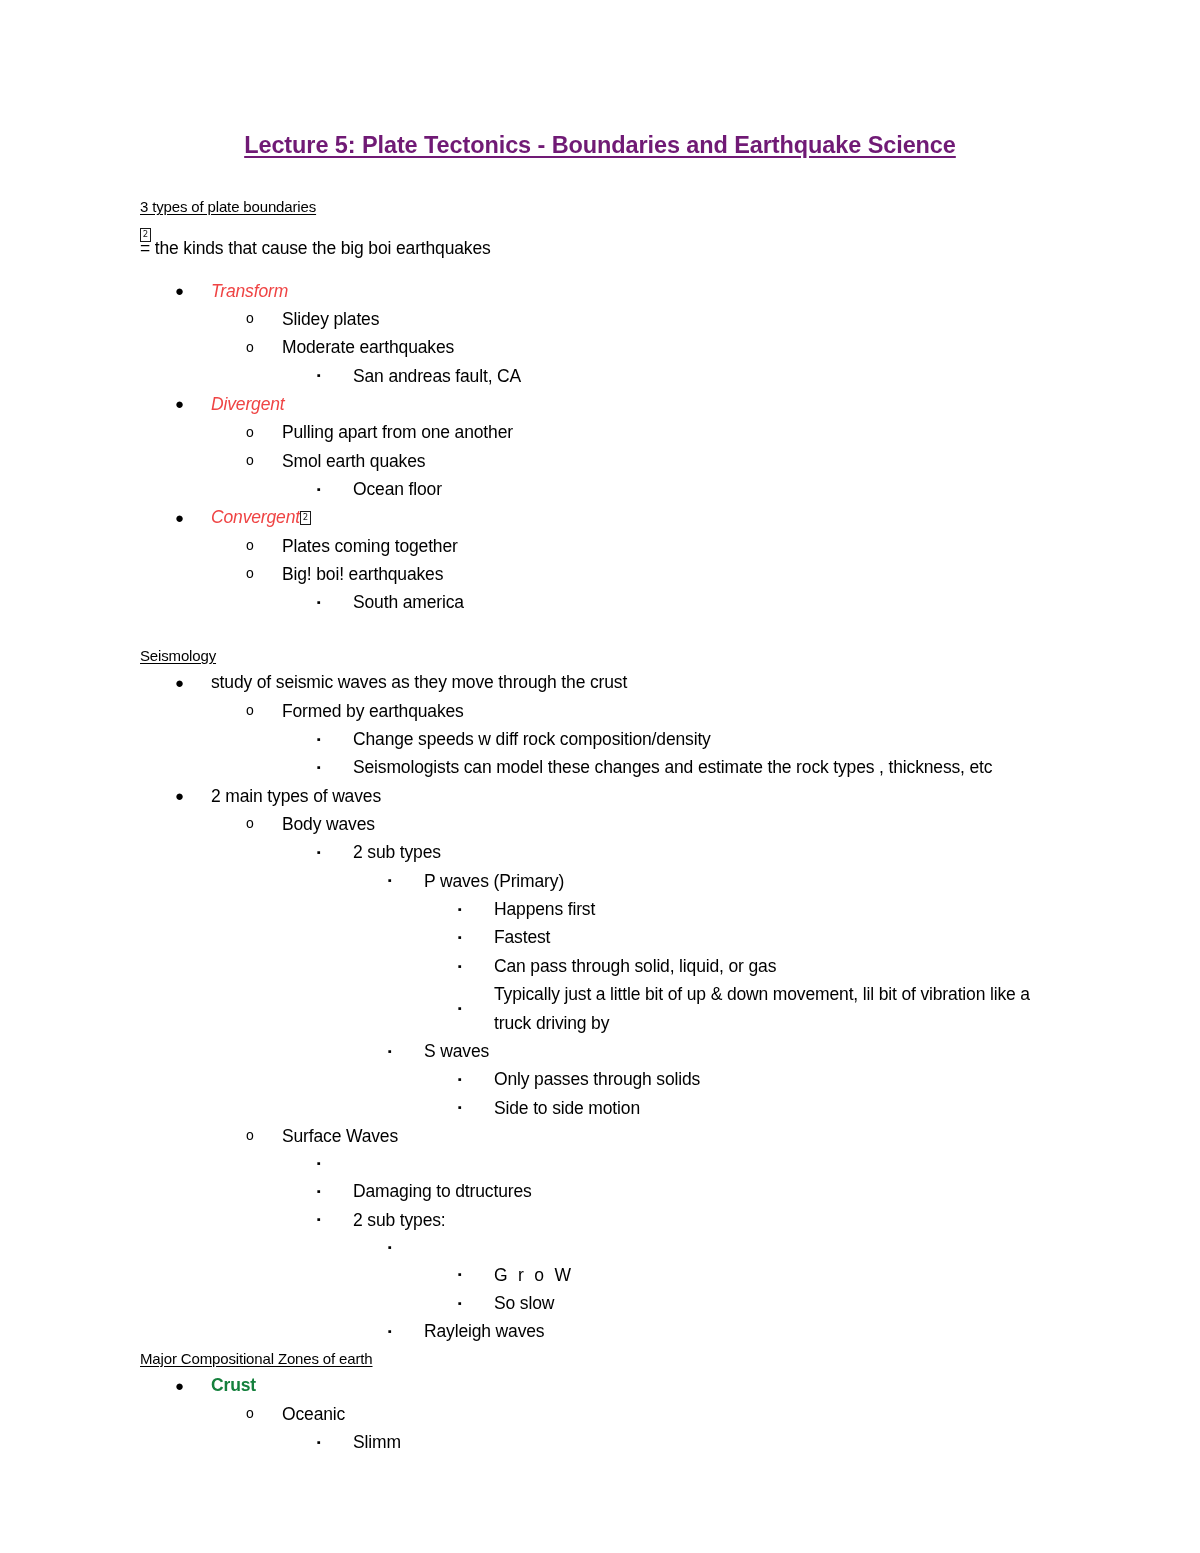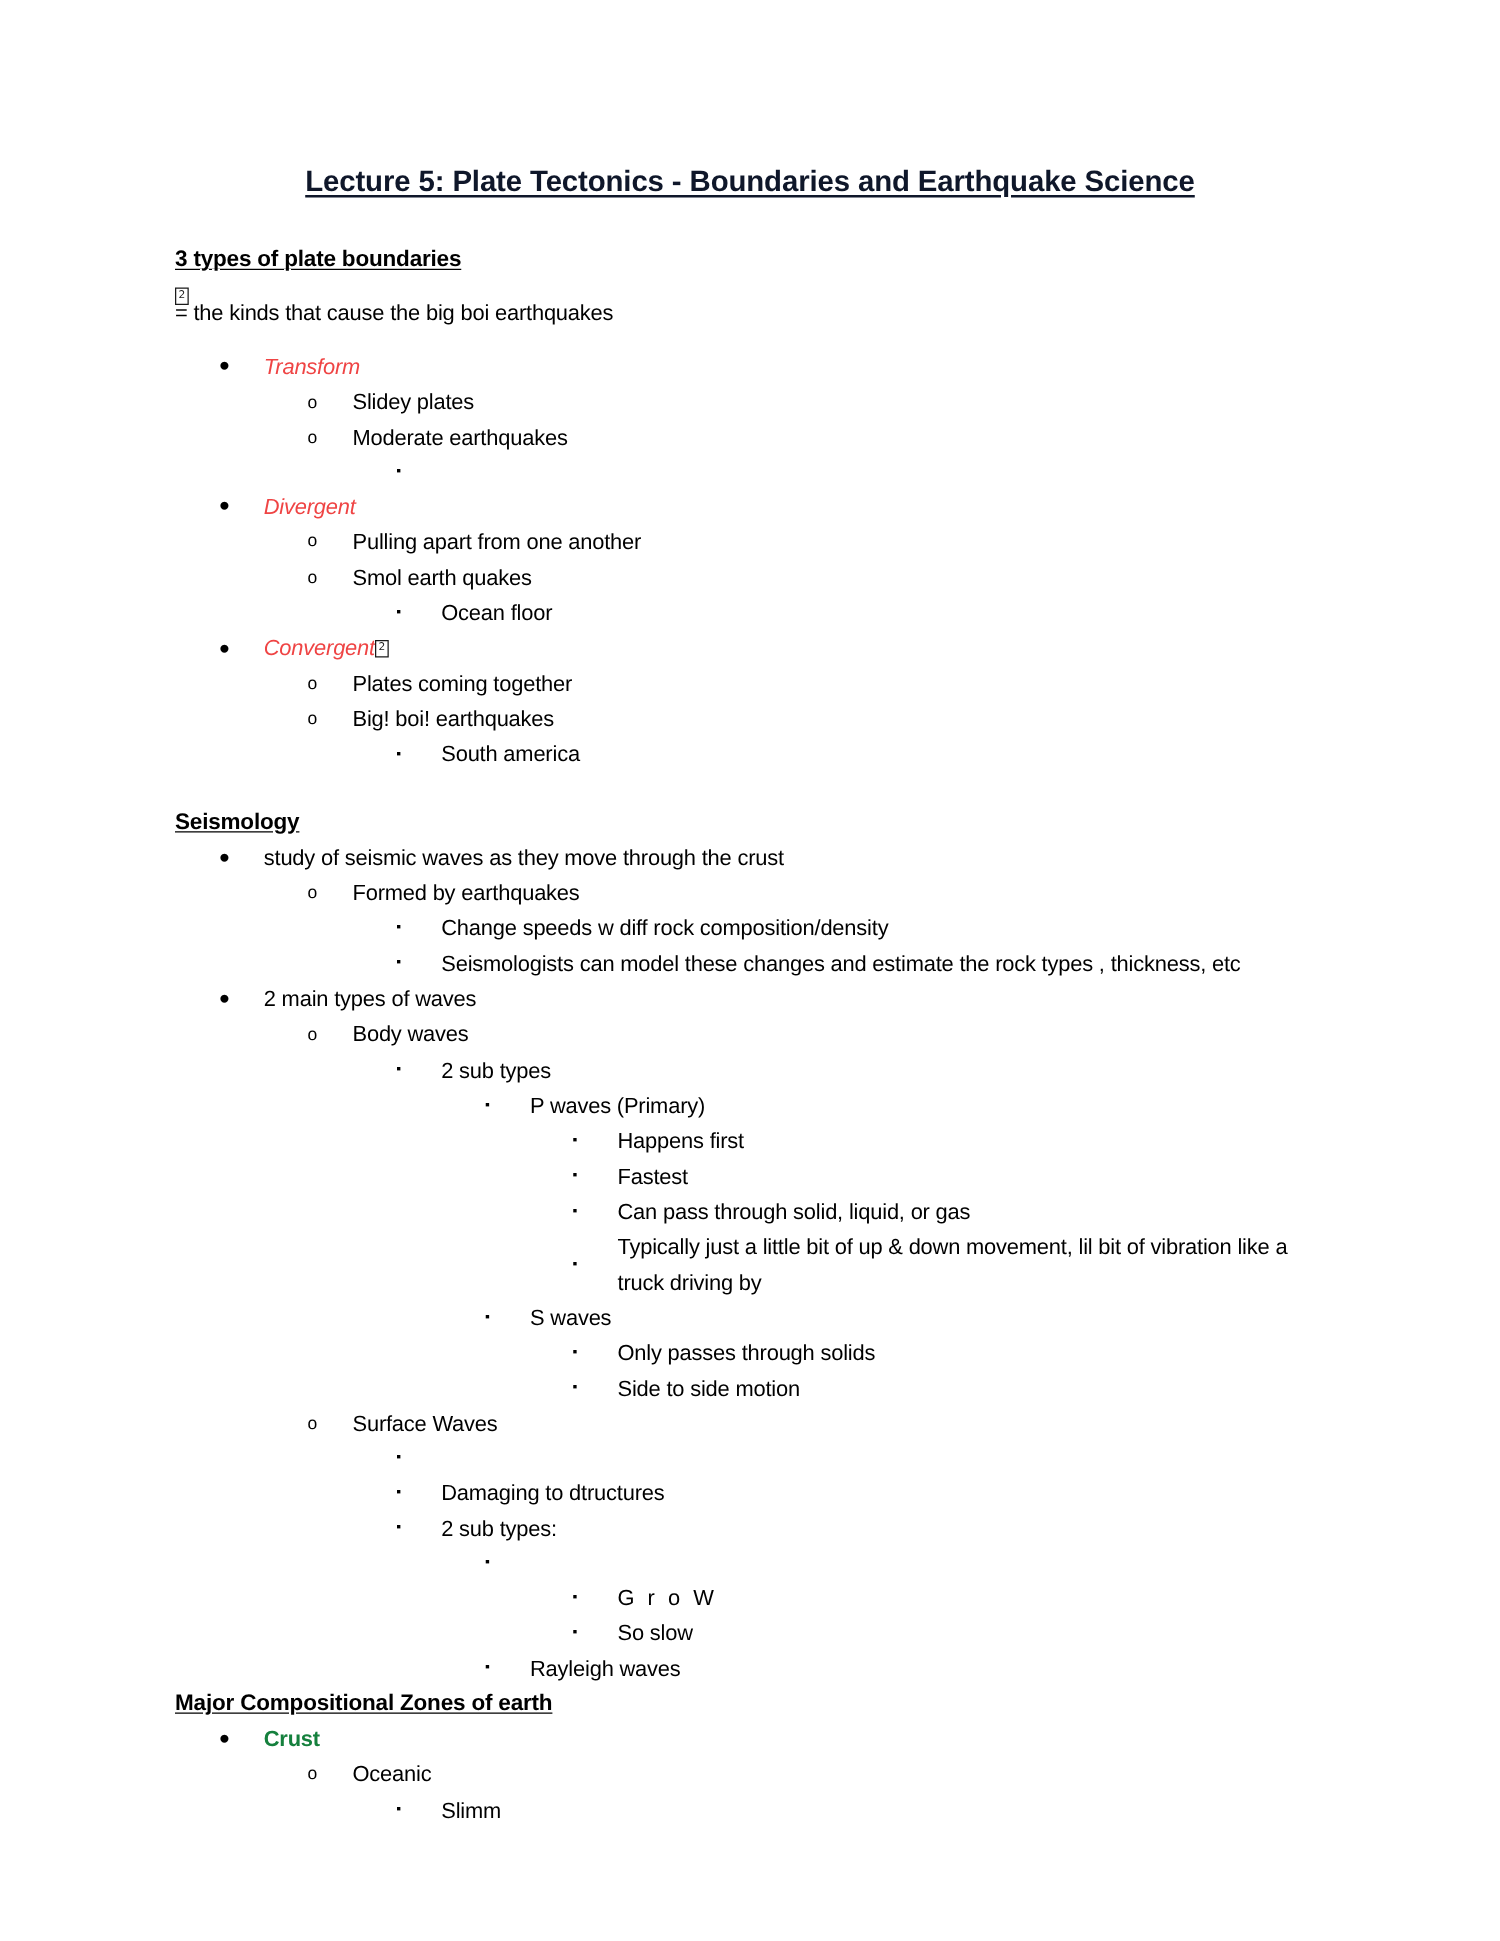--- a/index.html
+++ b/index.html
@@ -24,35 +24,35 @@
   }
   .content {
     position: absolute;
     left: 140px;
     top: 131px;
     width: 920px;
   }
 
   
   .doc-title {
-    color: #0f172a;
+    color: #701a75;
     font-weight: bold;
     font-size: 23.5px;
     text-decoration: underline;
     text-underline-offset: 3px;
     text-align: center;
     line-height: 1.25;
     margin: 0 0 34px 0;
     letter-spacing: -0.1px;
   }
 
   
   .sect-head {
-    font-weight: bold;
-    font-size: 18px;
+    font-weight: normal;
+    font-size: 15px;
     text-decoration: underline;
     text-underline-offset: 2px;
     line-height: 1.55;
     margin: 0;
     display: inline-block;
     letter-spacing: -0.15px;
   }
   .sect-head-wrap { line-height: 1.6; }
 
   
@@ -148,20 +148,21 @@
       <span class="txt">Slidey plates</span>
     </div>
 
     <div class="row lvl2">
       <span class="bullet circle">o</span>
       <span class="txt">Moderate earthquakes</span>
     </div>
 
     <div class="row lvl3">
       <span class="bullet square">▪</span>
+      <span class="txt">San andreas fault, CA</span>
     </div>
 
     <div class="row lvl1">
       <span class="bullet disc">●</span>
       <span class="txt italic-blue">Divergent</span>
     </div>
 
     <div class="row lvl2">
       <span class="bullet circle">o</span>
       <span class="txt">Pulling apart from one another</span>

